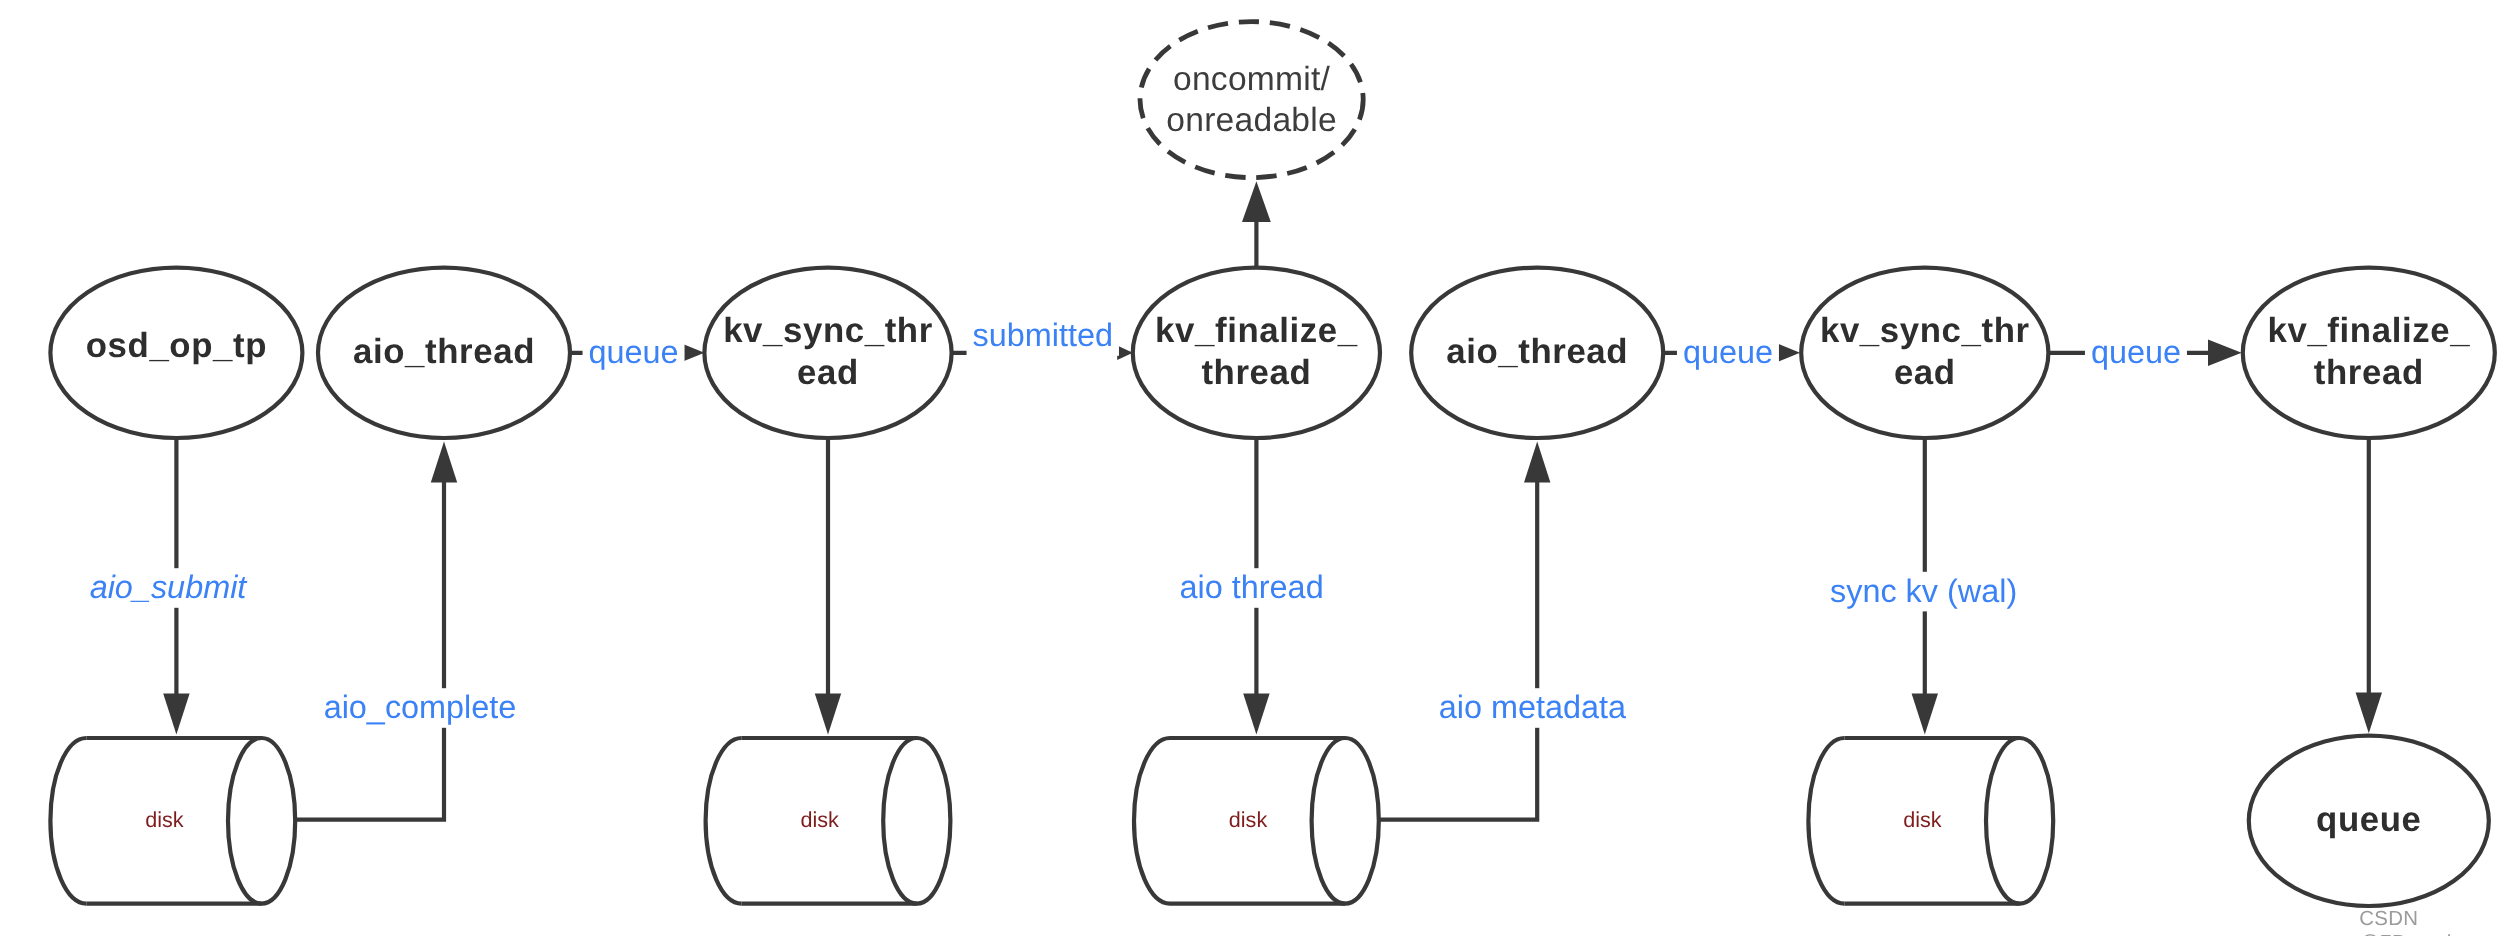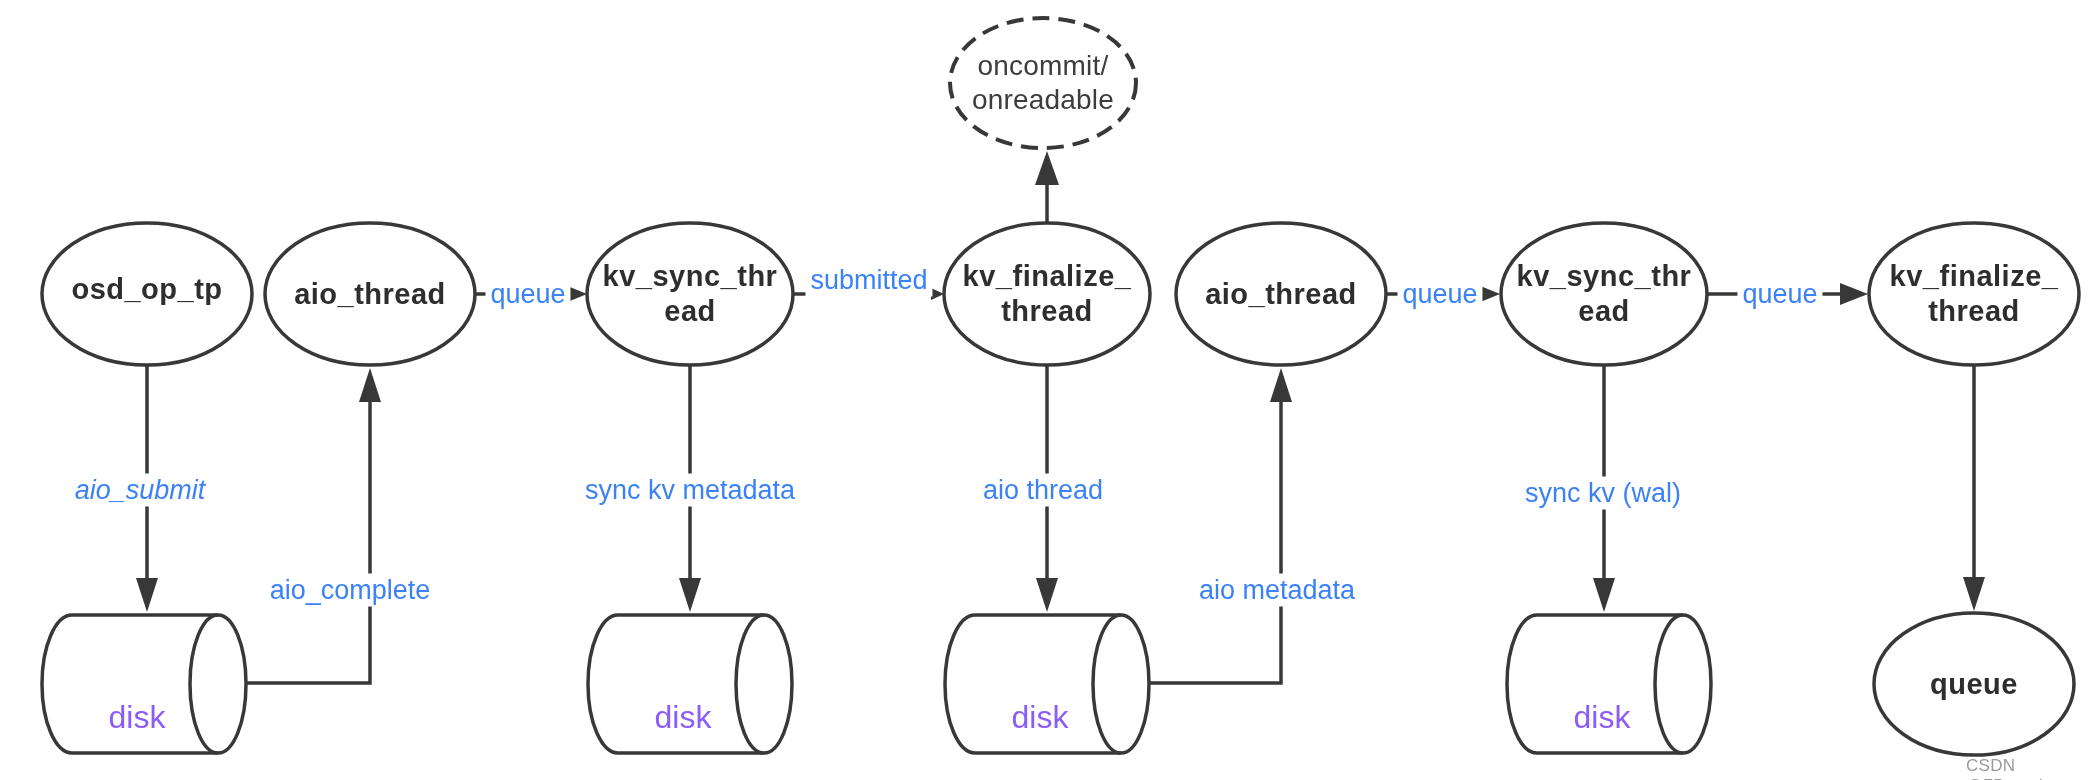--- a/index.html
+++ b/index.html
@@ -33,23 +33,22 @@
   }
   .node-label.regular {
     font-weight: normal;
     color: #3d3d3d;
     font-size: 28px;
     letter-spacing: 0.2px;
   }
   .disk-label {
     position: absolute;
     transform: translate(-50%, -50%);
-    font-size: 32px;
-    color: #8b5cf6;
-    margin-top: 33px;
+    font-size: 18px;
+    color: #7f1d1d;
   }
   .edge-label {
     position: absolute;
     transform: translate(-50%, -50%);
     font-size: 27px;
     color: #3b82f6;
     background: #ffffff;
     padding: 1px 5px;
     white-space: nowrap;
   }
@@ -171,21 +170,20 @@
 
   <div class="disk-label" style="left:137px; top:684px;">disk</div>
   <div class="disk-label" style="left:683px; top:684px;">disk</div>
   <div class="disk-label" style="left:1040px; top:684px;">disk</div>
   <div class="disk-label" style="left:1602px; top:684px;">disk</div>
 
   <div class="edge-label" style="left:140px; top:490px;font-style:italic;">aio_submit</div>
   <div class="edge-label" style="left:350px; top:590px;">aio_complete</div>
   <div class="edge-label" style="left:528px; top:294px;">queue</div>
   <div class="edge-label" style="left:869px; top:280px;">submitted</div>
-  <div class="edge-label" style="left:690px; top:490px;">sync kv metadata</div>
   <div class="edge-label" style="left:1043px; top:490px;">aio thread</div>
   <div class="edge-label" style="left:1277px; top:590px;">aio metadata</div>
   <div class="edge-label" style="left:1440px; top:294px;">queue</div>
   <div class="edge-label" style="left:1603px; top:493px;">sync kv (wal)</div>
   <div class="edge-label" style="left:1780px; top:294px;">queue</div>
 
   <div class="watermark" style="left:1966px; top:756px;">CSDN @7B_coder</div>
 
 </div>
 

